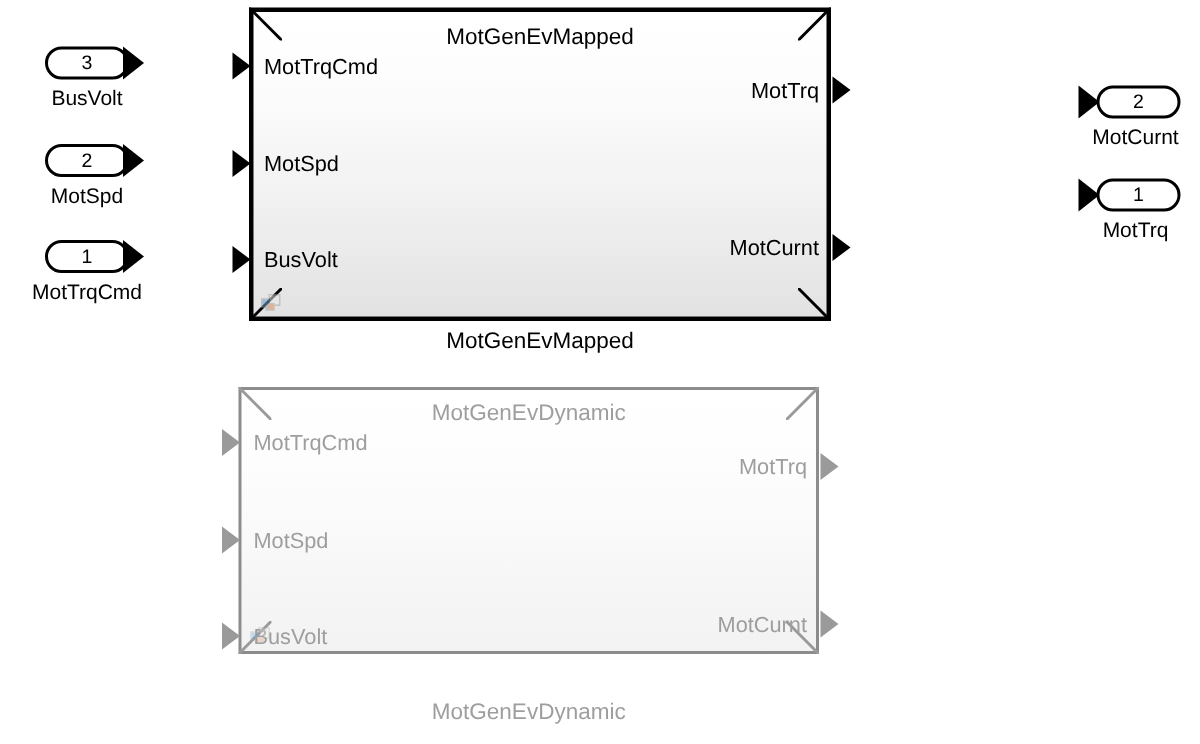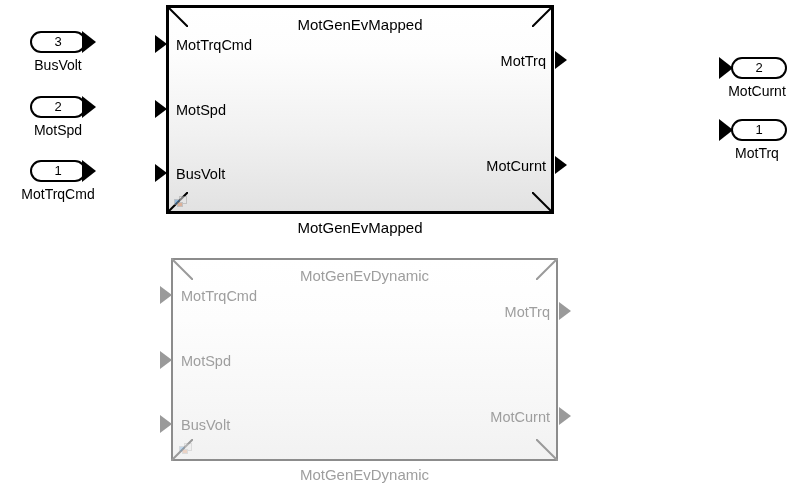--- a/index.html
+++ b/index.html
@@ -261,21 +261,21 @@
 
     <div class="modelbadge">
       <span class="sq b"></span>
       <span class="sq a"></span>
       <span class="sq c"></span>
     </div>
 
     <div class="blockcaption" style="top:214px;">MotGenEvMapped</div>
   </div>
 
-  <div class="sysblock dim" style="left:171px; top:258px; width:387px; height:203px;">
+  <div class="sysblock dim" style="left:159px; top:258px; width:387px; height:178px;">
     <div class="body"></div>
 
     <div class="corner tl"></div>
     <div class="corner tr"></div>
     <div class="corner bl"></div>
     <div class="corner br"></div>
 
     <div class="blocktitle" style="top:9px;">MotGenEvDynamic</div>
 
     <div class="pnub inp" style="top:28px;"></div>

